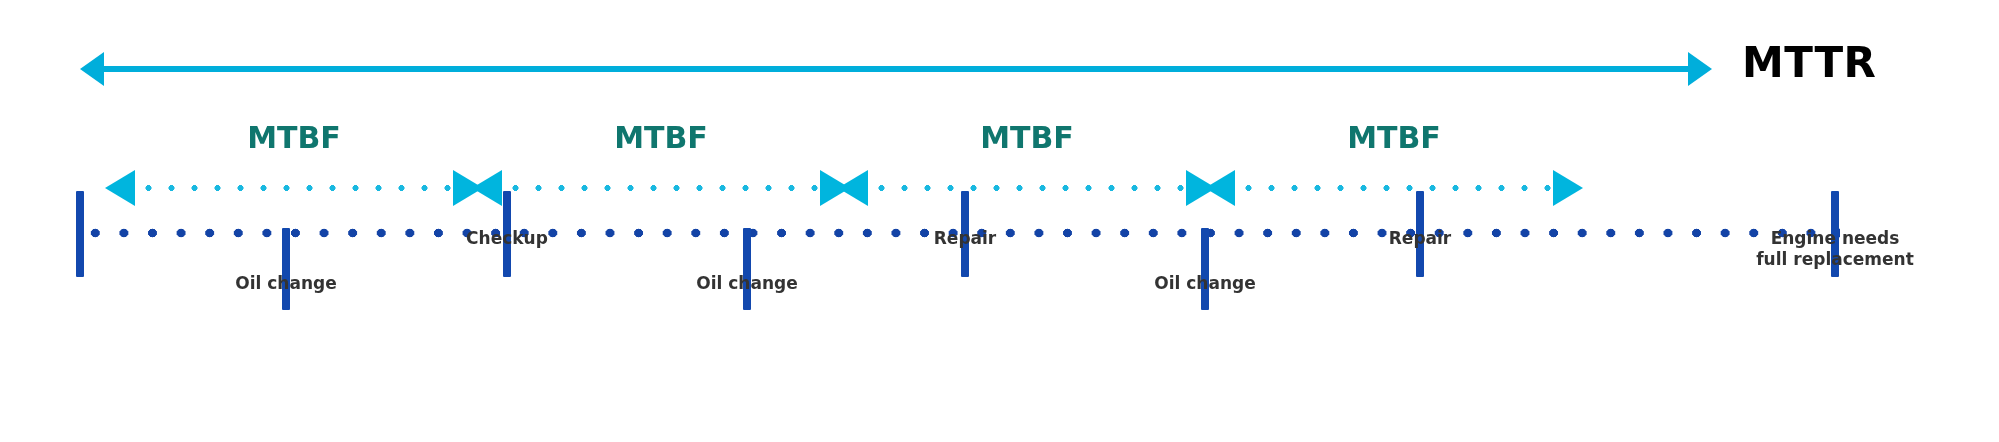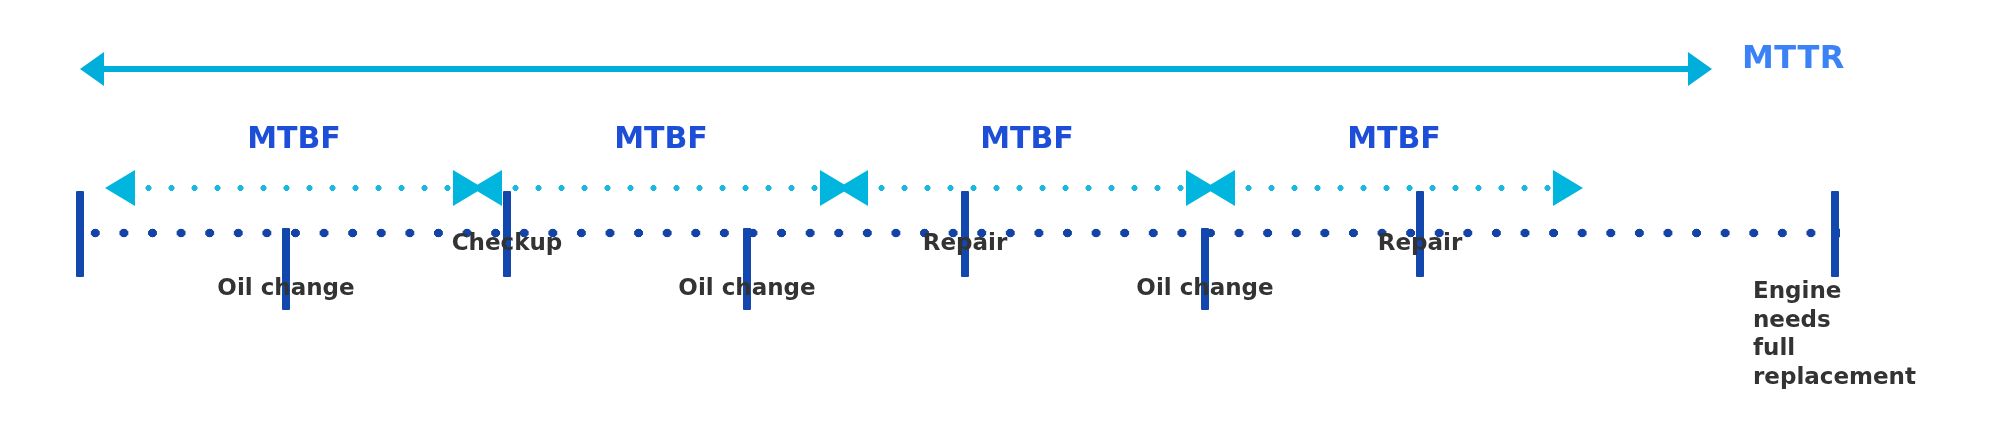--- a/index.html
+++ b/index.html
@@ -49,23 +49,23 @@
     right: 0;
     top: 0;
     border-top: 17px solid transparent;
     border-bottom: 17px solid transparent;
     border-left: 24px solid #00AEDB;
   }
   .mttr-label {
     position: absolute;
     left: 1742px;
     top: 38px;
-    font-size: 32px;
+    font-size: 42px;
     font-weight: 700;
-    color: #3b82f6;
+    color: #000000;
     letter-spacing: 0.5px;
     white-space: nowrap;
   }
   
   .mtbf-seg {
     position: absolute;
     top: 170px;
     height: 36px;
   }
   .mtbf-dots {
@@ -98,21 +98,21 @@
     border-left: 30px solid #00B5DE;
   }
   .mtbf-label {
     position: absolute;
     top: -50px;
     left: 0;
     width: 100%;
     text-align: center;
     font-size: 30px;
     font-weight: 700;
-    color: #1d4ed8;
+    color: #0f766e;
     white-space: nowrap;
   }
   
   .timeline {
     position: absolute;
     left: 80px;
     top: 228px;
     width: 1760px;
     height: 10px;
     background-image: radial-gradient(circle, #1343A6 4.2px, rgba(0,0,0,0) 4.6px);
@@ -131,23 +131,24 @@
     top: 191px;
     height: 86px;
   }
   .tick.event {
     top: 228px;
     height: 82px;
   }
   
   .evt-label {
     position: absolute;
-    font-size: 23px;
+    font-size: 17px;
     font-weight: 700;
     color: #333333;
+    text-align: center;
     line-height: 1.24;
     white-space: pre-line;
     transform: translateX(-50%);
   }
   .evt-label.row-high { top: 228px; }
   .evt-label.row-low  { top: 273px; }
 </style>
 </head>
 <body>
 
@@ -199,16 +200,16 @@
   <div class="tick event" style="left:282px;"></div>
   <div class="tick event" style="left:743px;"></div>
   <div class="tick event" style="left:1201px;"></div>
 
   <div class="evt-label row-low" style="left:286px;">Oil change</div>
   <div class="evt-label row-high" style="left:507px;">Checkup</div>
   <div class="evt-label row-low" style="left:747px;">Oil change</div>
   <div class="evt-label row-high" style="left:965px;">Repair</div>
   <div class="evt-label row-low" style="left:1205px;">Oil change</div>
   <div class="evt-label row-high" style="left:1420px;">Repair</div>
-  <div class="evt-label row-high" style="left:1835px;margin-top:48px;">Engine needs
+  <div class="evt-label row-high" style="left:1835px;">Engine needs
 full replacement</div>
 
 </div>
 
 </body></html>

